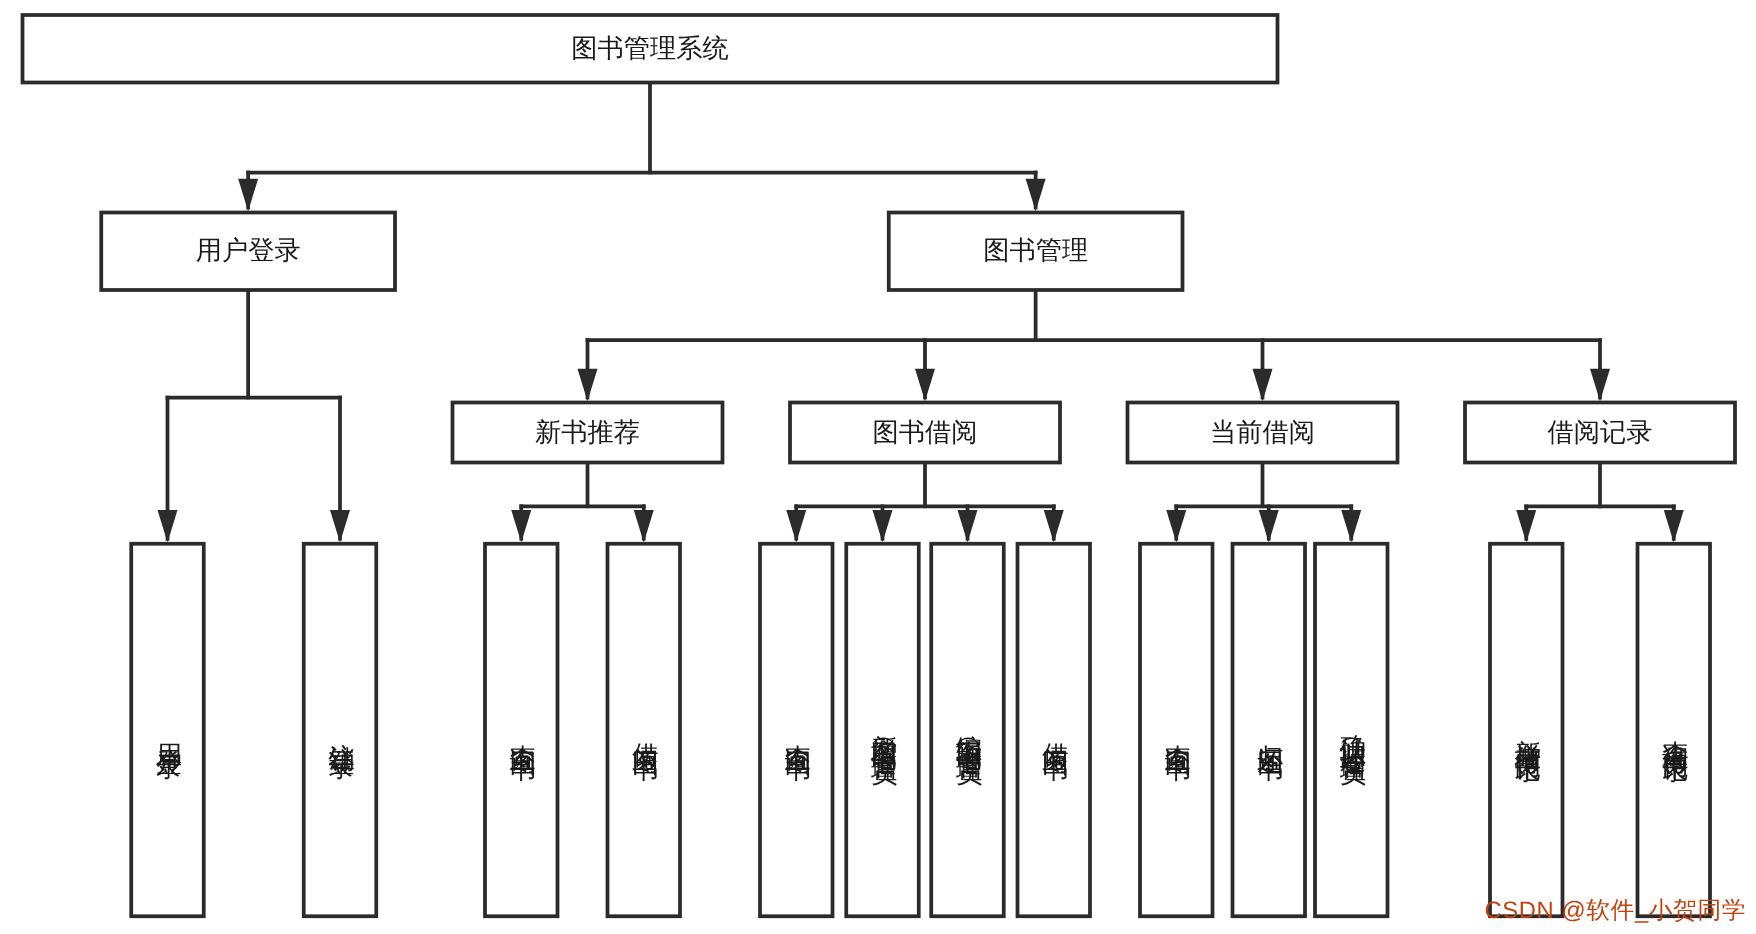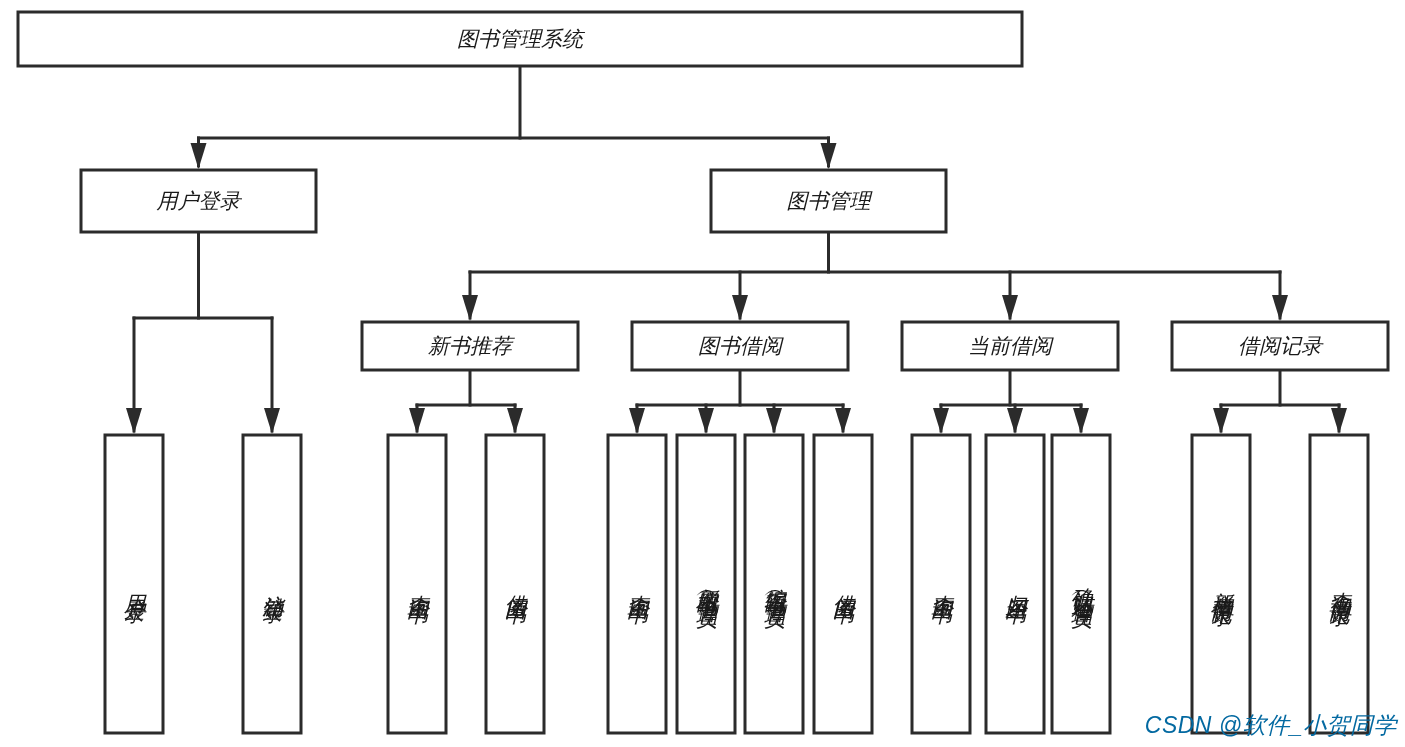--- a/index.html
+++ b/index.html
@@ -11,21 +11,20 @@
     width: 1405px;
     height: 747px;
     font-family: "Liberation Sans", "DejaVu Sans", sans-serif;
     overflow: hidden;
     position: relative;
   }
   #diagram-root {
     position: relative;
     width: 1405px;
     height: 747px;
-    font-style: italic;
   }
   svg.tree-svg {
     position: absolute;
     top: 0;
     left: 0;
     width: 1405px;
     height: 747px;
     display: block;
   }
   .node-box {
@@ -63,22 +62,22 @@
     letter-spacing: 3px;
     color: #1a1a1a;
     white-space: nowrap;
     pointer-events: none;
   }
   .watermark {
     position: absolute;
     right: 8px;
     bottom: 6px;
     font-family: "Liberation Sans", "DejaVu Sans", sans-serif;
-    font-size: 23px;
-    color: #0369a1;
+    font-size: 19px;
+    color: #c2410c;
     letter-spacing: 0.5px;
     white-space: nowrap;
   }
 </style>
 </head>
 <body>
 
 <div id="diagram-root">
 
   <svg class="tree-svg" viewBox="0 0 1405 747">

